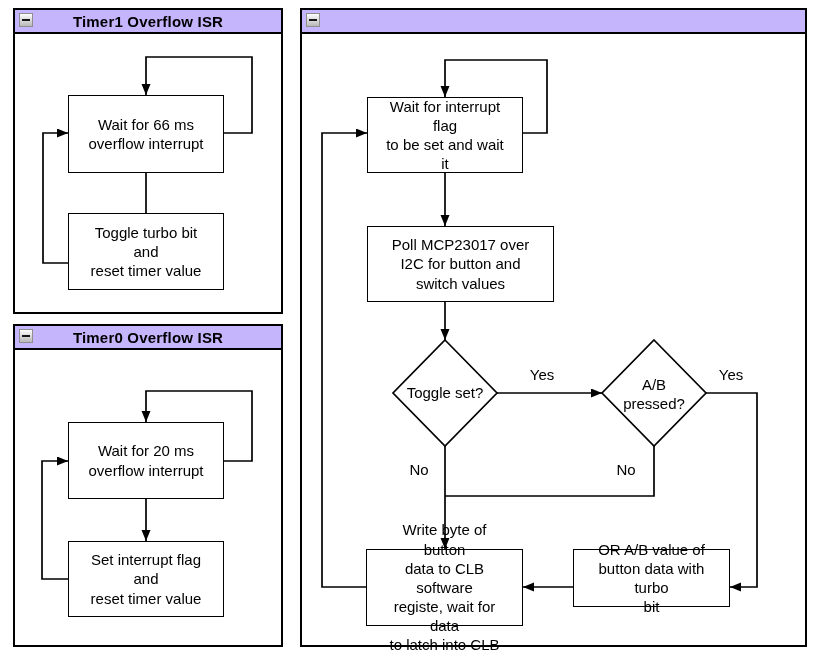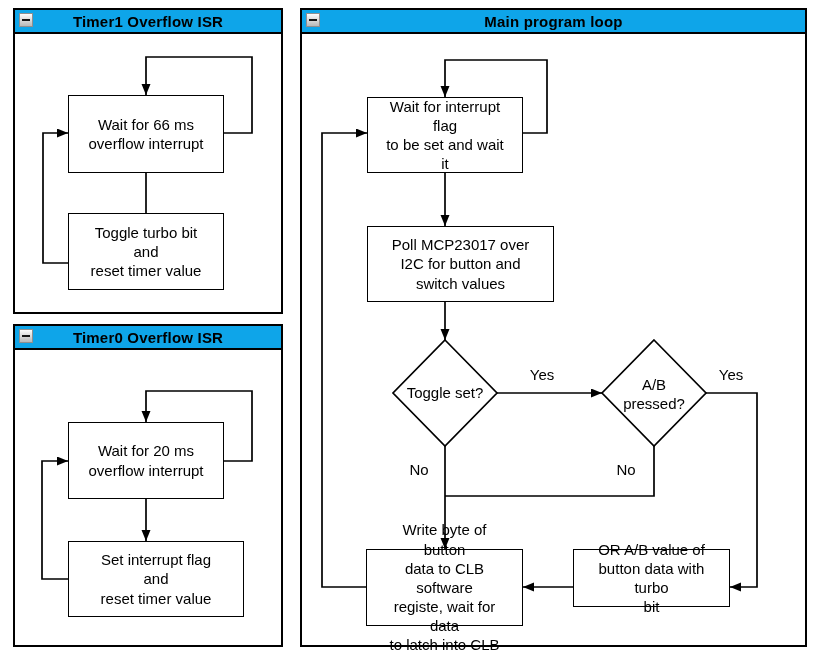--- a/index.html
+++ b/index.html
@@ -16,21 +16,21 @@
     border:2px solid #000;
     box-sizing:border-box;
   }
   .titlebar{
     position:relative;
     height:22px;
     border-bottom:2px solid #000;
     display:flex;
     align-items:center;
     justify-content:center;
-    background:#0ea5e9;
+    background:#c4b5fd;
   }
   .window-title{
     font-weight:700;
     font-size:15px;
     letter-spacing:0.2px;
   }
   .collapse-btn{
     position:absolute;
     left:4px;top:3px;
     width:14px;height:14px;
@@ -110,31 +110,30 @@
     <div class="window-title">Timer0 Overflow ISR</div>
   </div>
   <div class="content">
     <svg class="wires" width="266" height="295">
       <path class="wire" d="M209,111 H237 V41 H131 V72"></path>
       <path class="wire" d="M131,149 V191"></path>
       <path class="wire" d="M53,229 H27 V111 H53"></path>
     </svg>
     <div class="node" style="left:53px;top:72px;width:156px;height:77px">Wait for 20 ms
 overflow interrupt</div>
-    <div class="node" style="left:53px;top:191px;width:176px;height:76px">Set interrupt flag and
+    <div class="node" style="left:53px;top:191px;width:156px;height:76px">Set interrupt flag and
 reset timer value</div>
   </div>
 </div>
 
 <div class="window" style="left:300px;top:8px;width:507px;height:639px">
   <div class="titlebar">
     <div class="collapse-btn">
       <span class="minus-bar"></span>
     </div>
-    <div class="window-title">Main program loop</div>
   </div>
   <div class="content">
     <svg class="wires" width="503" height="611">
       <path class="wire" d="M221,99 H245 V26 H143 V63"></path>
       <path class="wire" d="M143,139 V192"></path>
       <path class="wire" d="M143,268 V306"></path>
       <path class="wire" d="M195,359 H300"></path>
       <path class="wire" d="M404,359 H455 V553 H428"></path>
       <path class="wire" d="M143,412 V515"></path>
       <path class="wire-plain" d="M352,412 V462 H143"></path>

